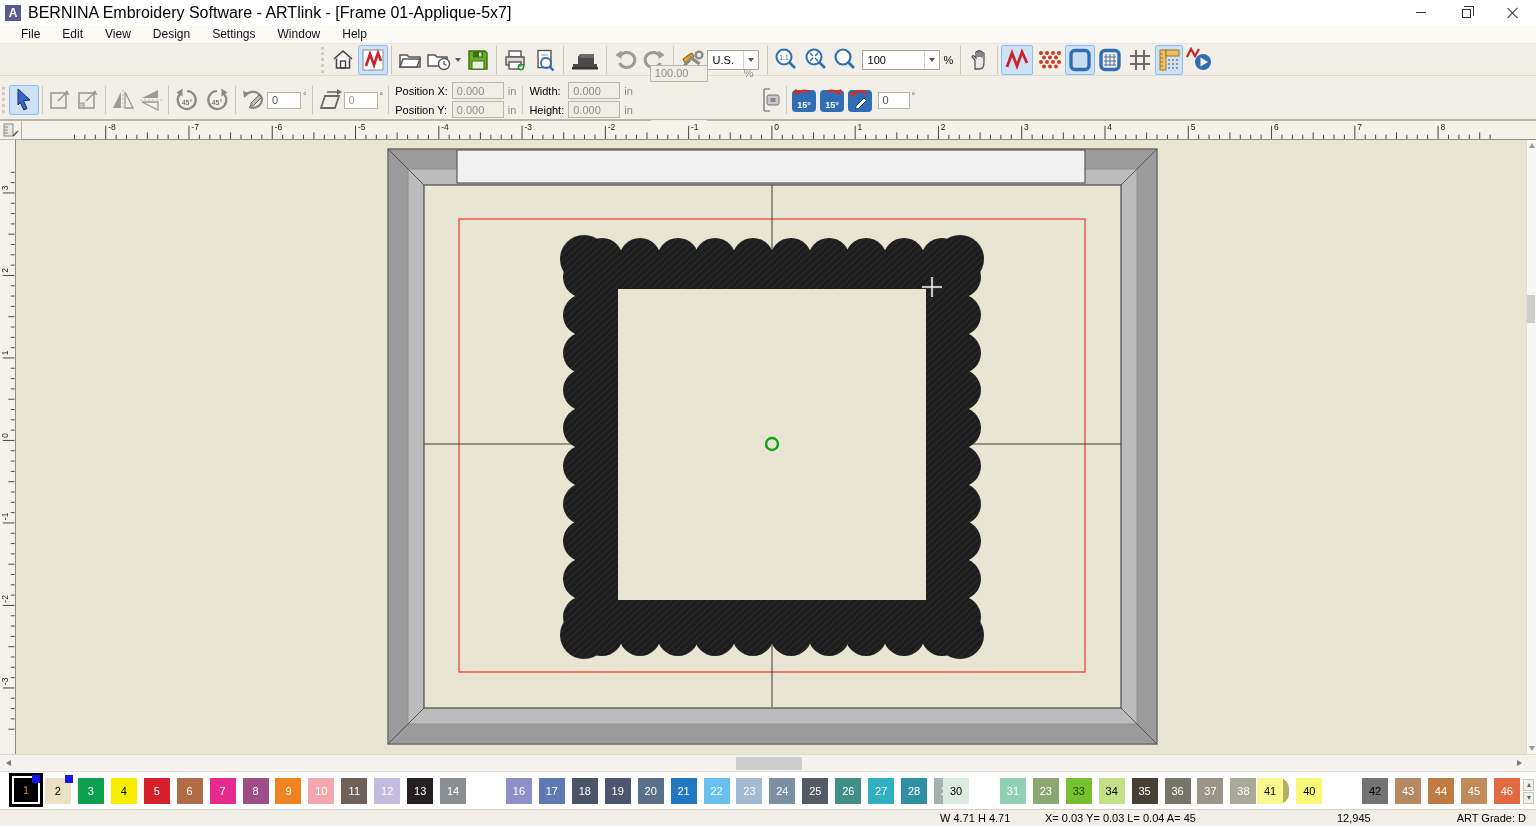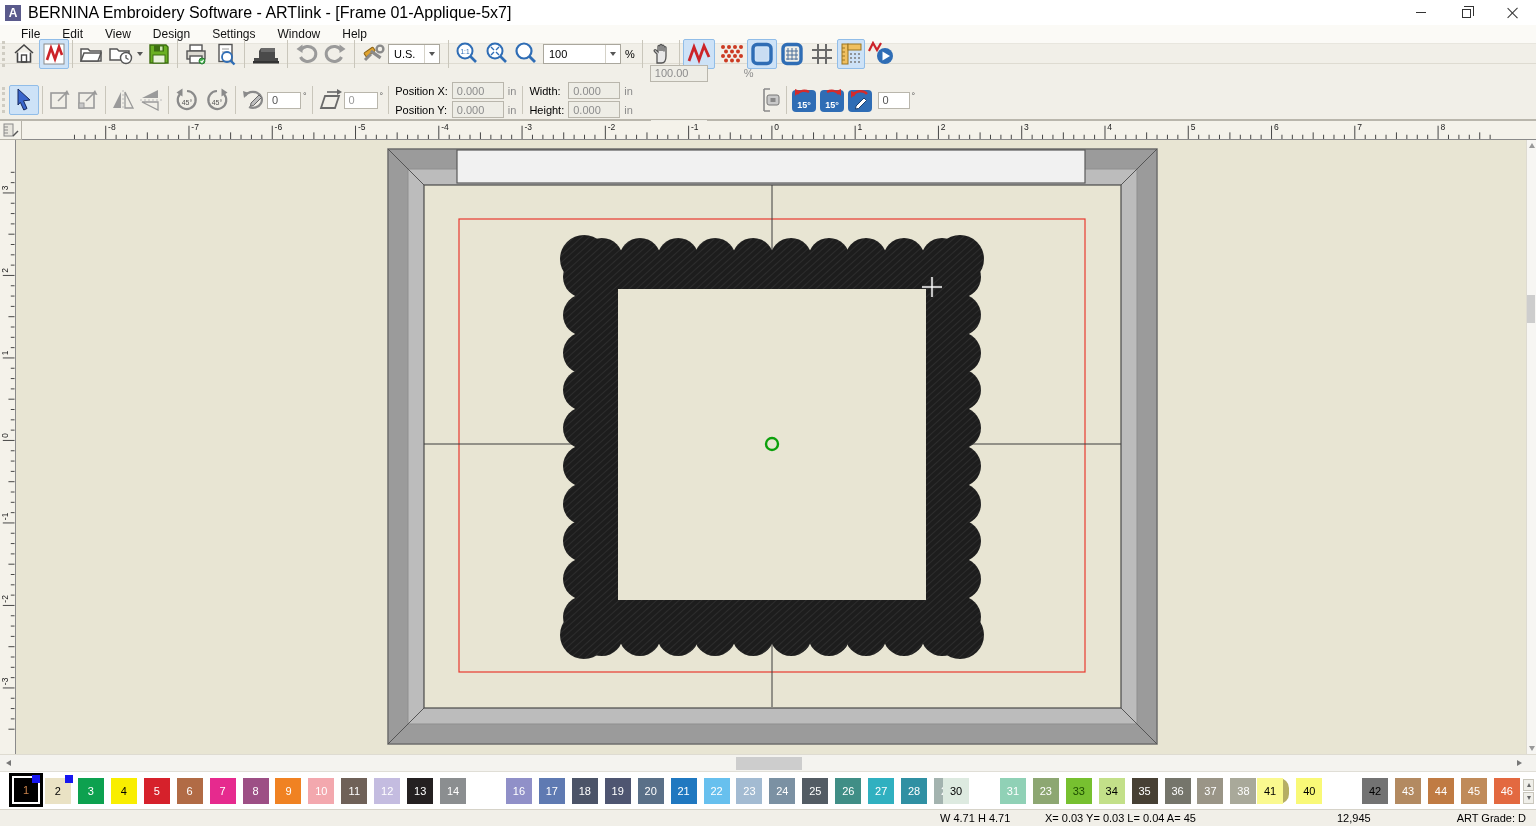--- a/index.html
+++ b/index.html
@@ -19,21 +19,21 @@
   .glyph-close { position:relative; width:12px; height:12px; }
   .glyph-close:before,.glyph-close:after { content:""; position:absolute; left:5px; top:-1px; width:1.4px; height:14px; background:#333; }
   .glyph-close:before { transform:rotate(45deg);} .glyph-close:after { transform:rotate(-45deg);}
 
   
   .menubar { position:absolute; left:0; top:25px; width:1536px; height:19px; background:#fbfaf6; display:flex; align-items:center; padding-left:10px; border-bottom:1px solid #e8e6de; }
   .menu-item { font-size:12px; color:#111; padding:0 11px; height:19px; display:flex; align-items:center; cursor:default; }
 
   
   .toolbar { position:absolute; left:0; width:1536px; background:#f1efe8; display:flex; align-items:center; }
-  .tb1 { top:44px; height:20px; border-bottom:1px solid #dedbd1; }
+  .tb1 { top:44px; height:32px; border-bottom:1px solid #dedbd1;justify-content:center; }
   .tb2 { top:81px; height:40px; border-bottom:2px solid #b9b6ac; }
   .grip { width:4px; height:26px; border-left:3px dotted #cfccc2; margin:0 3px 0 2px; }
   .sep { width:1px; height:28px; background:#c9c6bb; margin:0 3px; flex:none; }
   .btn { width:30px; height:30px; flex:none; display:flex; align-items:center; justify-content:center; border:1px solid transparent; border-radius:2px; position:relative; }
   .btn.active { background:#cde2f7; border-color:#91bde8; }
   .btn svg { display:block; }
   .caret { width:0; height:0; border-left:3.5px solid transparent; border-right:3.5px solid transparent; border-top:4px solid #555; margin-left:3px; }
   .combo { height:20px; background:#fff; border:1px solid #aaa79d; display:flex; align-items:center; font-size:11px; color:#000; padding-left:5px; justify-content:space-between; }
   .combo .cbox { width:15px; height:18px; border-left:1px solid #d5d2c8; display:flex; align-items:center; justify-content:center; }
   .lbl { font-size:11px; color:#000; white-space:nowrap; }

